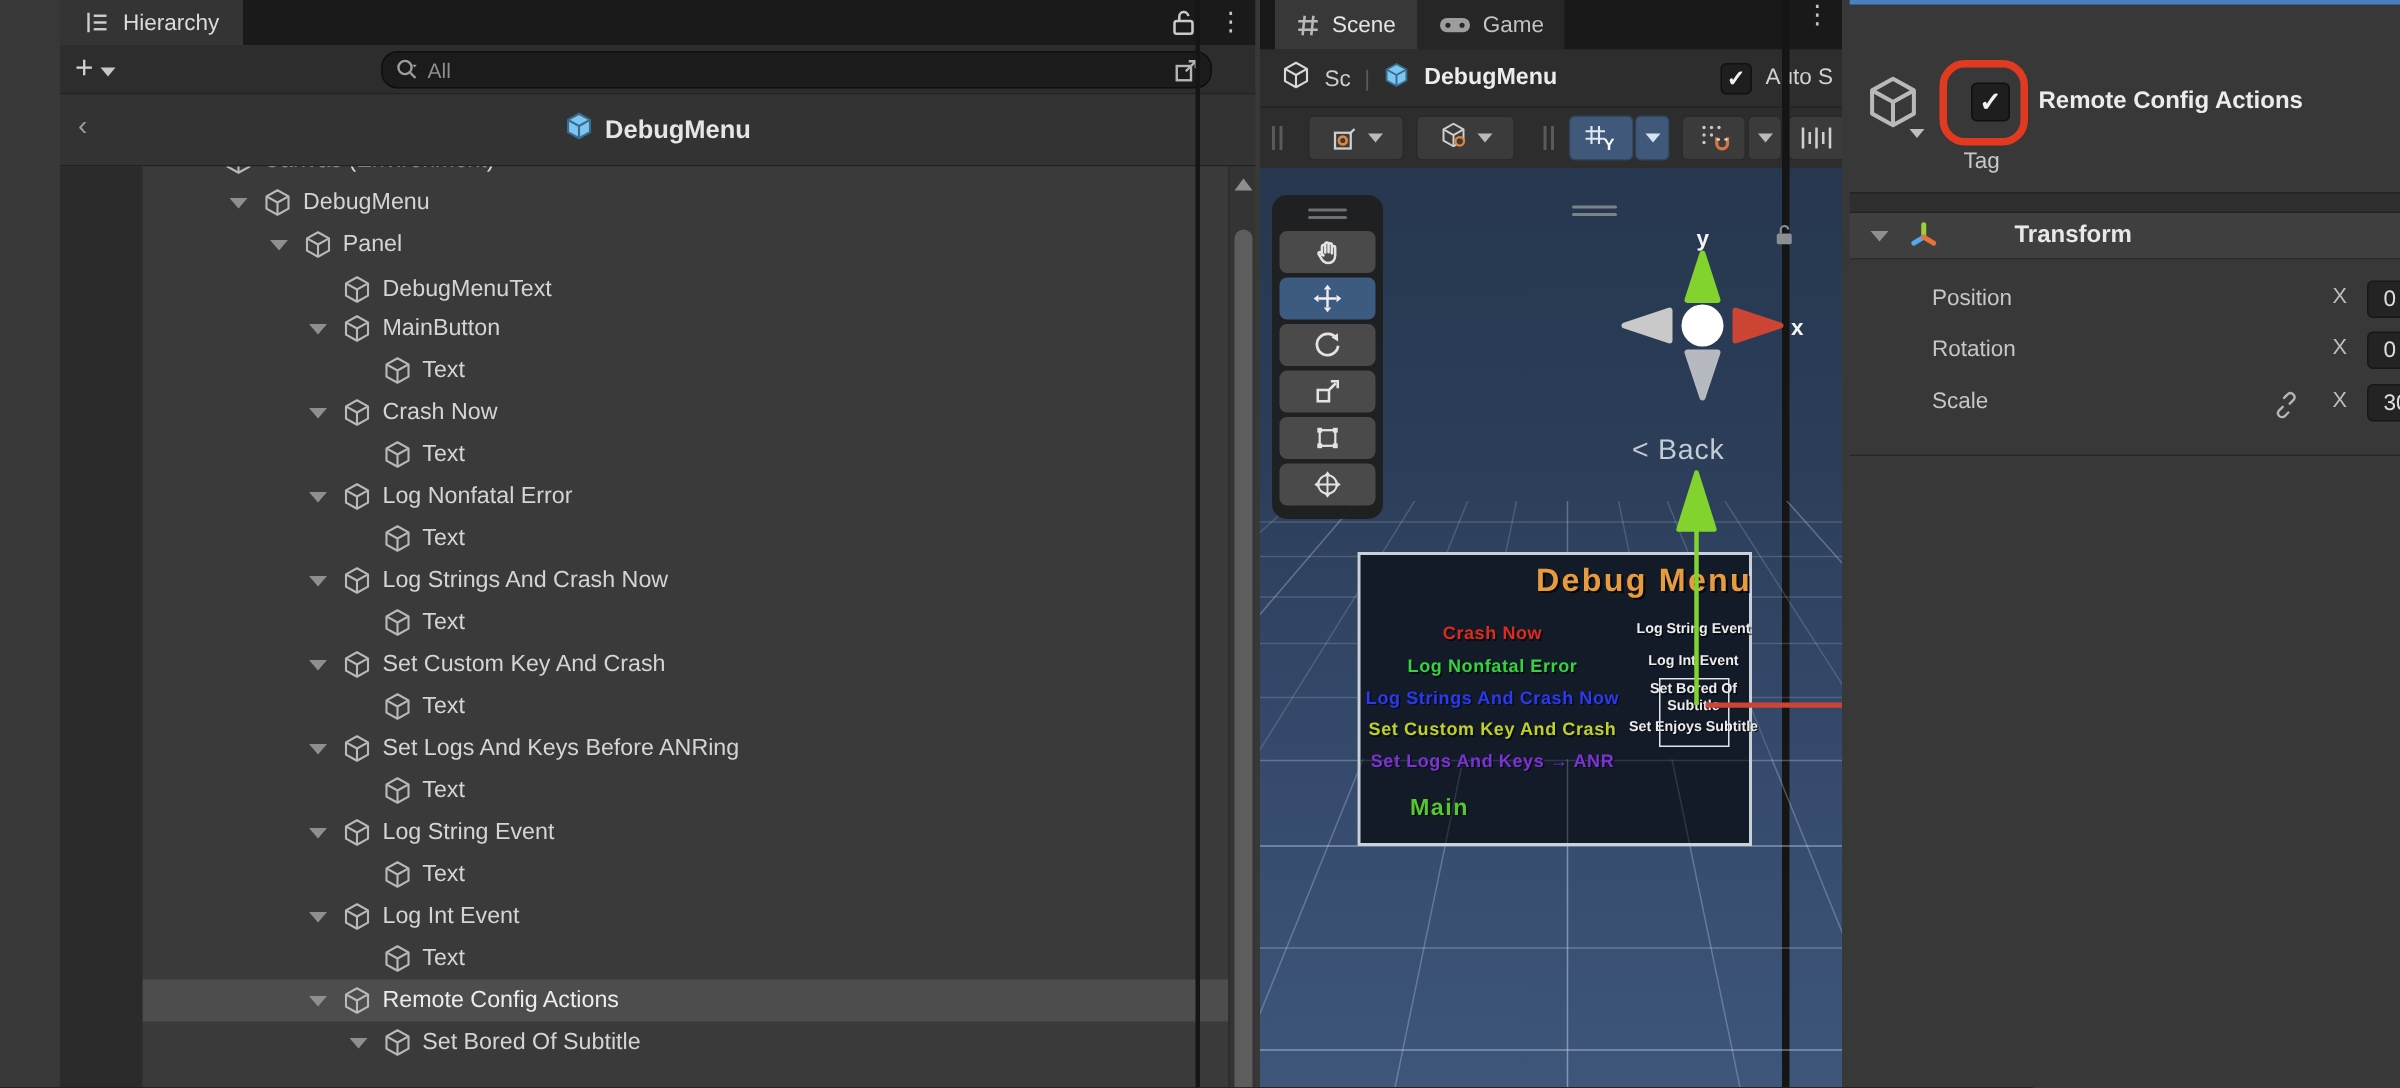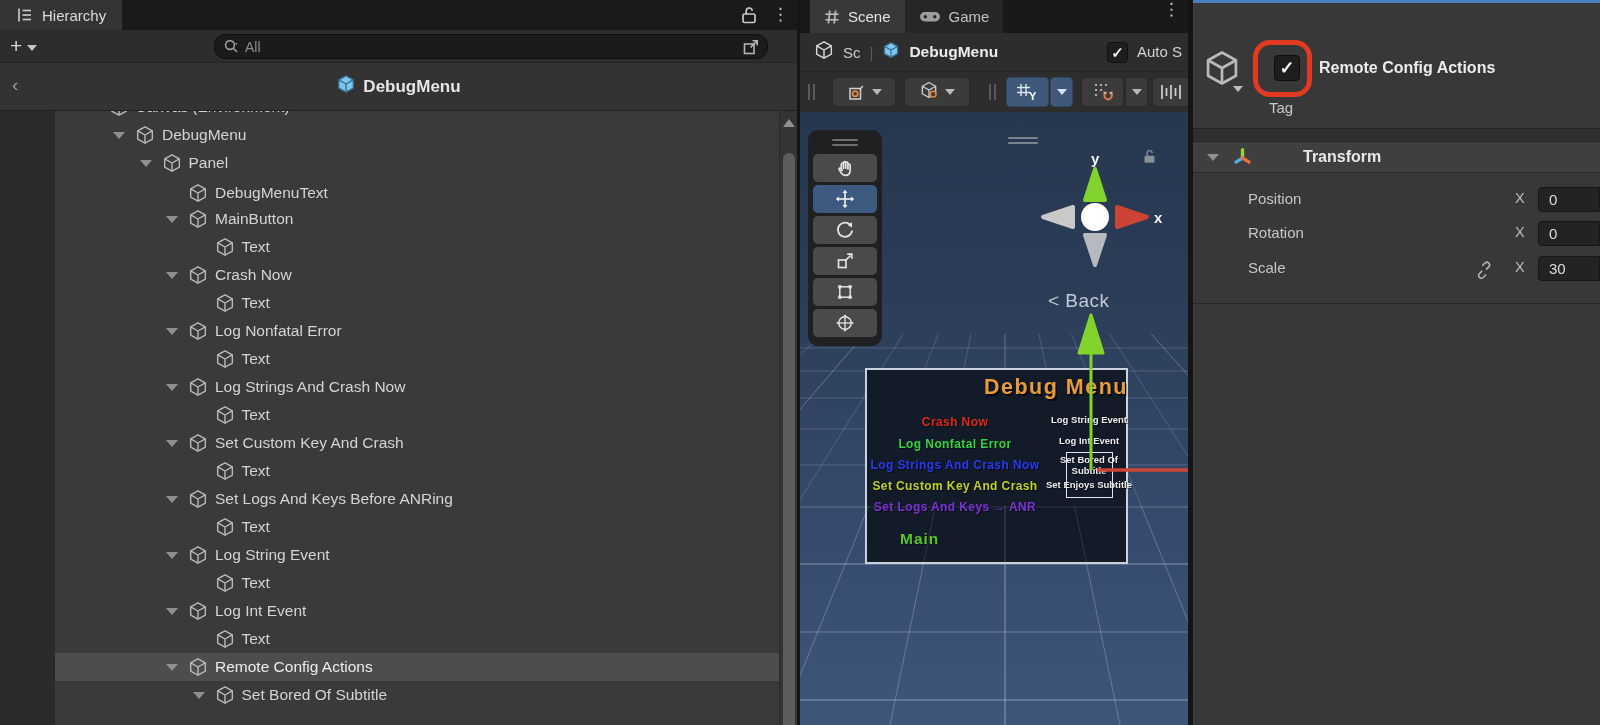--- a/index.html
+++ b/index.html
@@ -1,18 +1,18 @@
 <!DOCTYPE html>
 <html><head>
 <meta charset="utf-8">
 <style>
   html,body{margin:0;padding:0;background:#111;}
   *{box-sizing:border-box;font-family:"Liberation Sans",sans-serif;}
   #root{position:relative;width:1600px;height:725px;background:#383838;overflow:hidden;color:#d6d6d6;}
-  .panel{position:absolute;top:0;height:725px;overflow:hidden;}
+  .panel{position:absolute;top:0;height:725px;overflow:hidden;margin-left:40px;}
   #hierarchy{left:0;width:797px;background:#3a3a3a;}
   #scene{left:800px;width:388px;background:#2d2d2d;}
   #inspector{left:1193px;width:407px;background:#383838;}
   .vsep{position:absolute;top:0;height:725px;background:#151515;}
   #sep1{left:797px;width:3px;}
   #sep2{left:1188px;width:5px;}
 
   
   .caret-down{display:inline-block;width:0;height:0;border-left:5px solid transparent;border-right:5px solid transparent;border-top:6px solid #bdbdbd;}
   .fold{position:absolute;width:0;height:0;border-left:6px solid transparent;border-right:6px solid transparent;border-top:7px solid #8f8f8f;}

